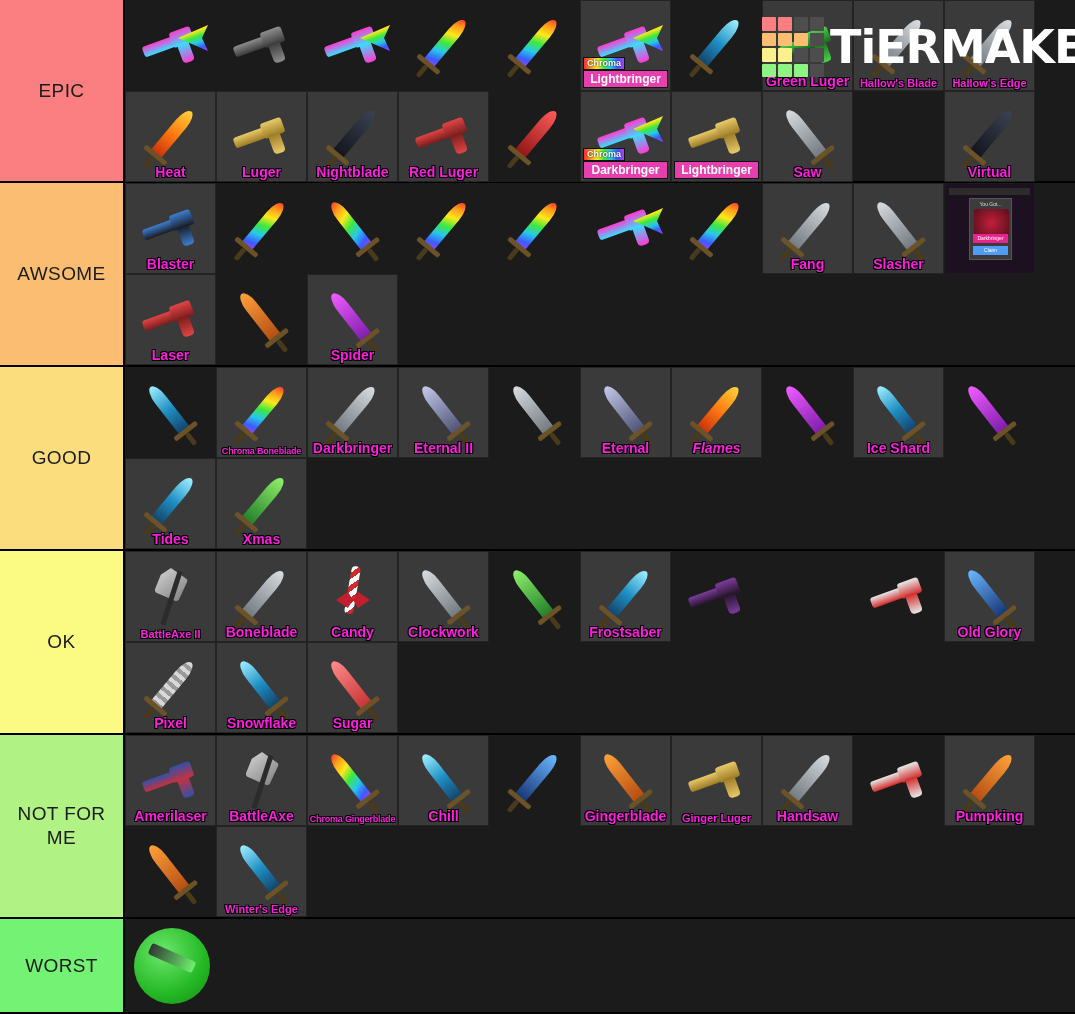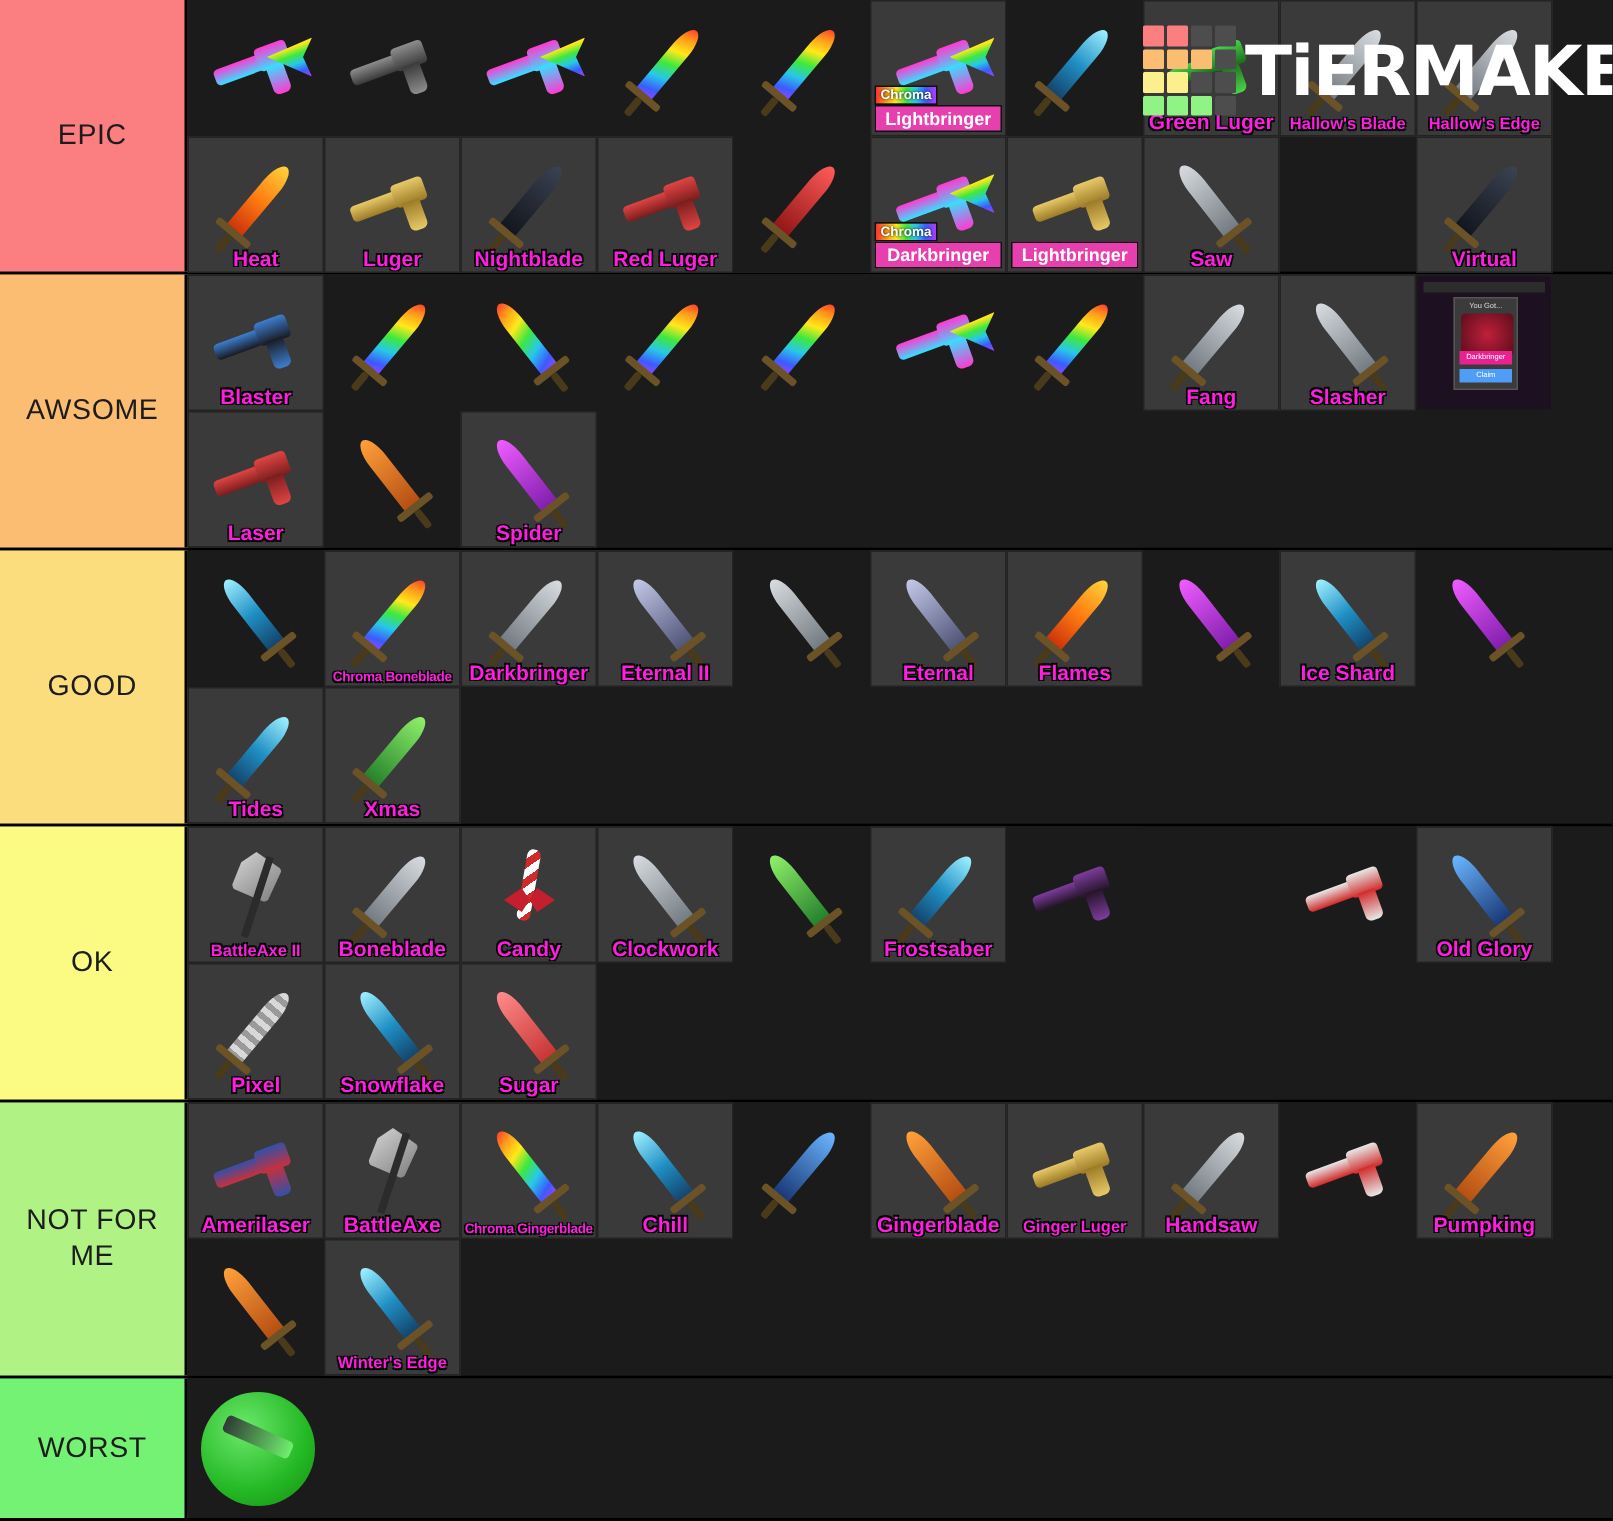--- a/index.html
+++ b/index.html
@@ -649,21 +649,21 @@
               <div style="position:absolute;inset:0;transform:rotate(-38deg)">
                 <div class="blade" style="background:linear-gradient(180deg,#c3c8e8,#4a4f72);height:58px;width:13px;margin-left:-6.5px;top:12px;transform:rotate(0deg)"></div>
                 <div style="position:absolute;left:0;right:0;top:0;bottom:0;transform:rotate(0deg)">
                   <div class="hilt" style="top:66px"></div>
                   <div class="grip" style="top:71px"></div>
                 </div>
               </div>
             </div>
             <div class="cap">Eternal</div>
           </div>
-          <div class="cell" style="left: 546px; top: 0px;">
+          <div class="cell" style="left: 546px; top: 0px; font-style: italic;">
             <div class="art">
               <div style="position:absolute;inset:0;transform:rotate(40deg)">
                 <div class="blade" style="background:linear-gradient(180deg,#ffd23a,#ff7a10,#c42a0c);height:58px;width:13px;margin-left:-6.5px;top:12px;transform:rotate(0deg)"></div>
                 <div style="position:absolute;left:0;right:0;top:0;bottom:0;transform:rotate(0deg)">
                   <div class="hilt" style="top:66px"></div>
                   <div class="grip" style="top:71px"></div>
                 </div>
               </div>
             </div>
             <div class="cap">Flames</div>

